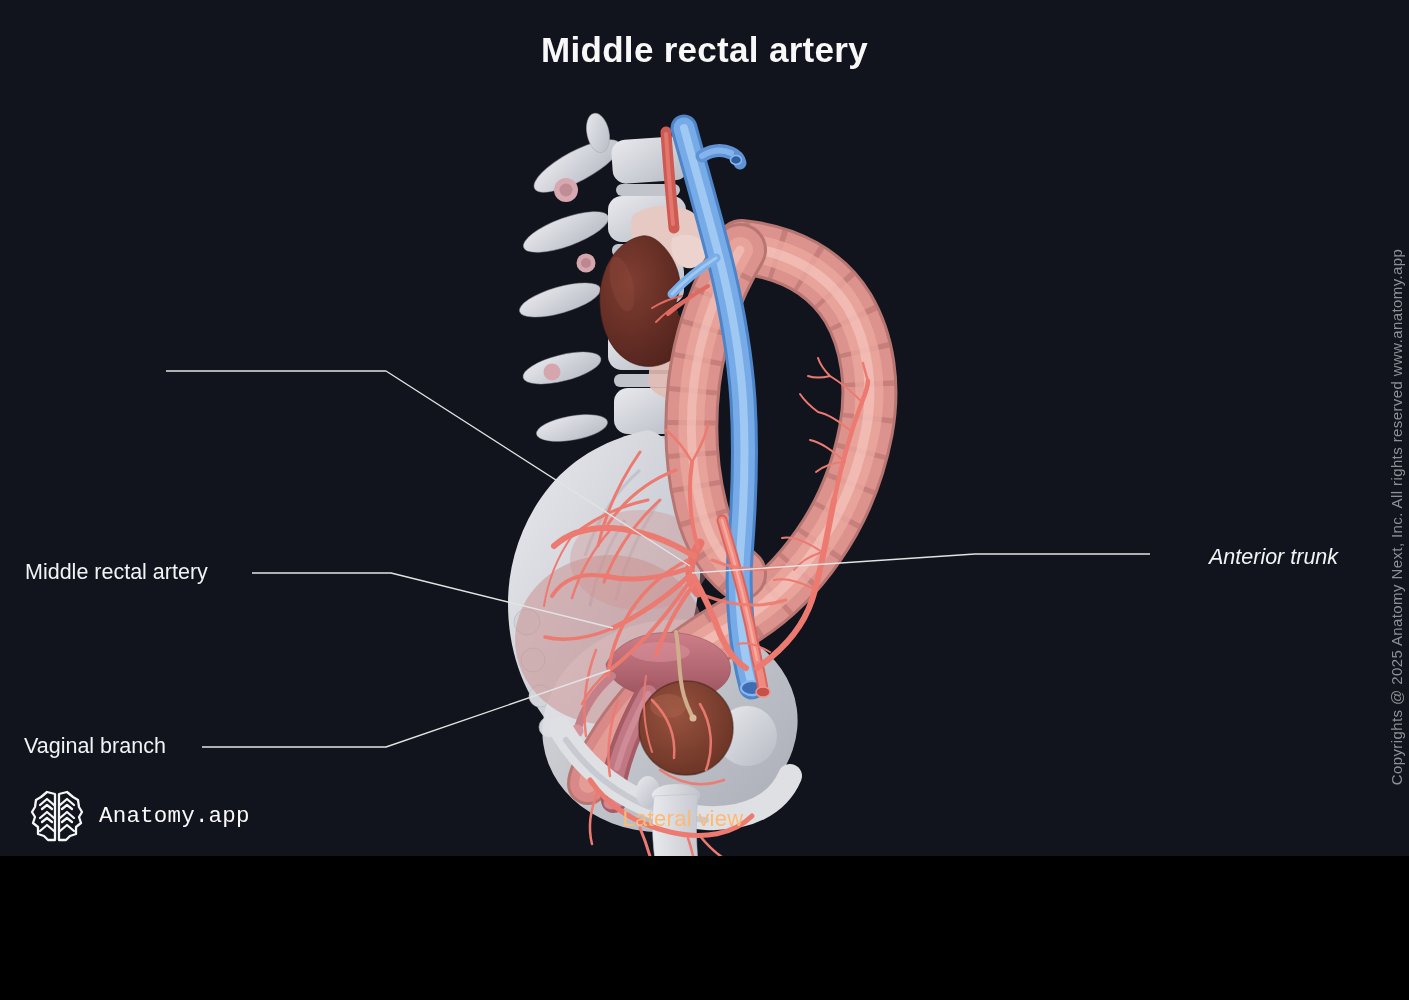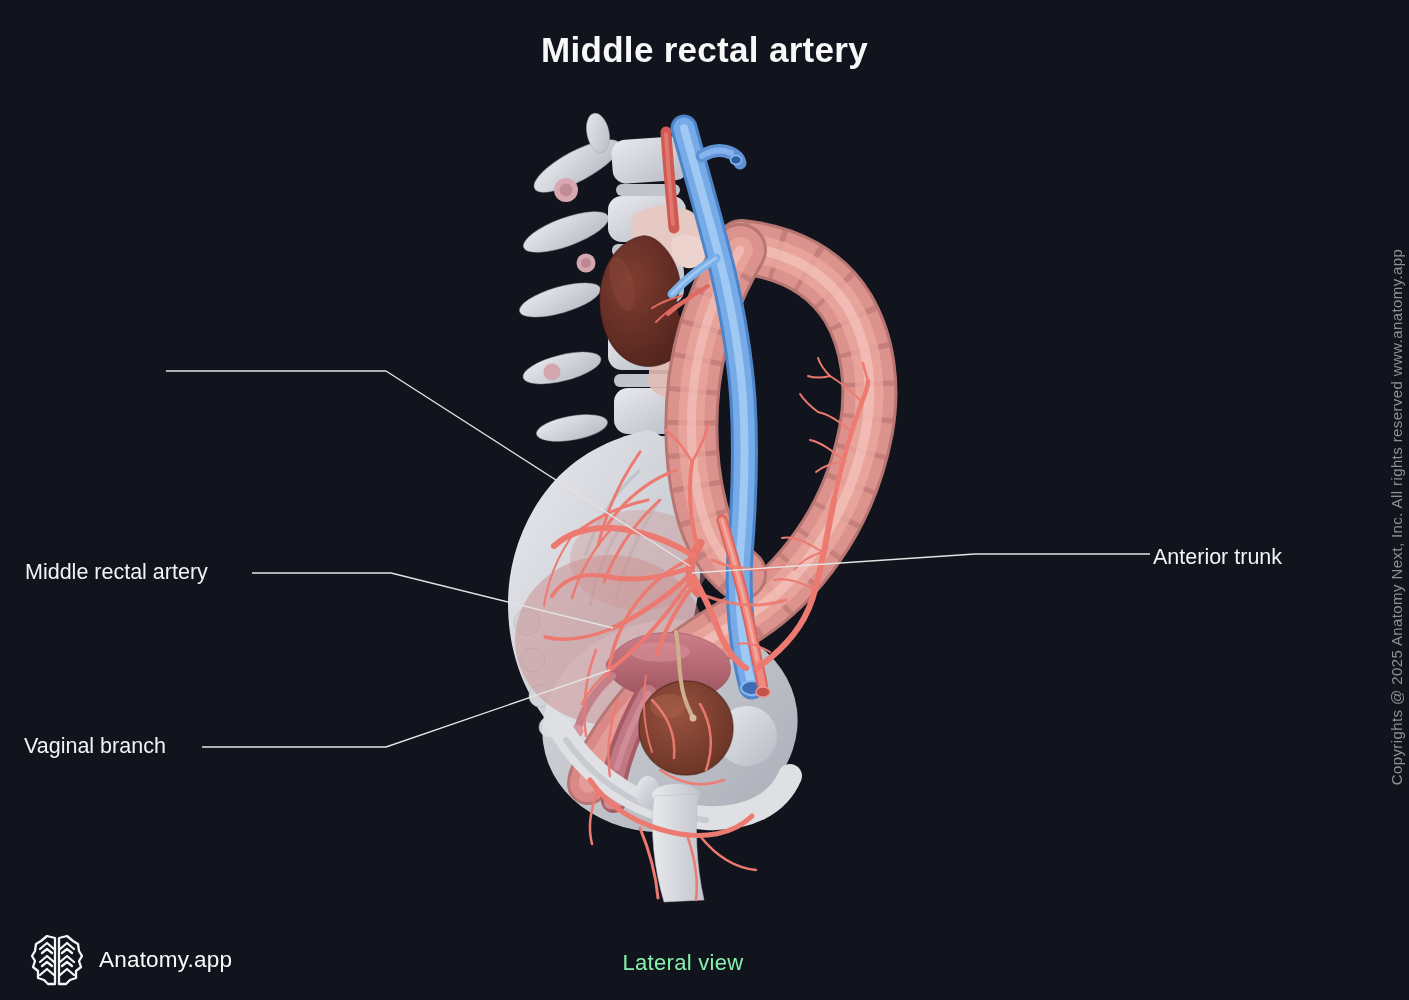--- a/index.html
+++ b/index.html
@@ -1,51 +1,51 @@
 <!DOCTYPE html>
 <html style="--background: #11141c; --title-text: #f8f8f9; --label-text: #f2f3f5; --leader-line: #e3e3e3; --copyright-text: #8d9096; --bone: #d9dade; --kidney: #5f2a23; --colon: #dd938d; --vein-blue: #77abe8; --artery-red: #ed7a70; --uterus: #c4707c; --bladder: #874538;"><head>
 <meta charset="utf-8">
 <style>
   html,body{margin:0;padding:0;background:#000;}
   .canvas{
-    position:relative;width:1409px;height:1000px;overflow:hidden;
+    position:relative;width:1409px;height:856px;overflow:hidden;
     background:var(--background,#11141c);
     font-family:"Liberation Sans",sans-serif;
     -webkit-font-smoothing:antialiased;
   }
   .title{
     position:absolute;top:30px;left:0;right:0;margin:0;
     text-align:center;font-size:35px;font-weight:800;letter-spacing:.3px;
     color:var(--title-text,#f8f8f9);
   }
   .illustration{position:absolute;left:0;top:0;width:1409px;height:1000px;}
   .anno{
     position:absolute;color:var(--label-text,#f2f3f5);
     font-size:21.5px;line-height:28px;font-weight:400;
   }
   #anno-internal{left:25px;top:356px;width:165px;}
   #anno-middle{left:25px;top:558px;white-space:nowrap;}
   #anno-vaginal{left:24px;top:732px;white-space:nowrap;}
-  #anno-anterior{left:1153px;top:543px;white-space:nowrap;}
+  #anno-anterior{left:1209px;top:543px;white-space:nowrap;font-style:italic;}
   .copyright{
     position:absolute;right:4px;top:517px;
     transform:translateY(-50%) rotate(180deg);
     writing-mode:vertical-rl;
     font-size:15px;letter-spacing:.4px;
     color:var(--copyright-text,#8d9096);
     white-space:nowrap;
   }
   .brand{
     position:absolute;left:30px;bottom:12px;
     display:flex;align-items:center;gap:15px;
   }
-  .brand-name{font-size:22.5px;color:#fafafa;letter-spacing:.2px;}
+  .brand-name{font-size:22.5px;color:#fafafa;letter-spacing:.2px;font-family:Liberation Mono, monospace;}
   .view-caption{
     position:absolute;left:683px;bottom:24px;transform:translateX(-50%);
-    font-size:22px;color:#86efac;letter-spacing:.3px;white-space:nowrap;
+    font-size:22px;color:#fdba74;letter-spacing:.3px;white-space:nowrap;
   }
 </style>
 </head>
 <body>
 
 <div class="canvas">
 
   <h1 class="title">Middle rectal artery</h1>
 
   <svg class="illustration" viewBox="0 0 1409 1000" xmlns="http://www.w3.org/2000/svg">

